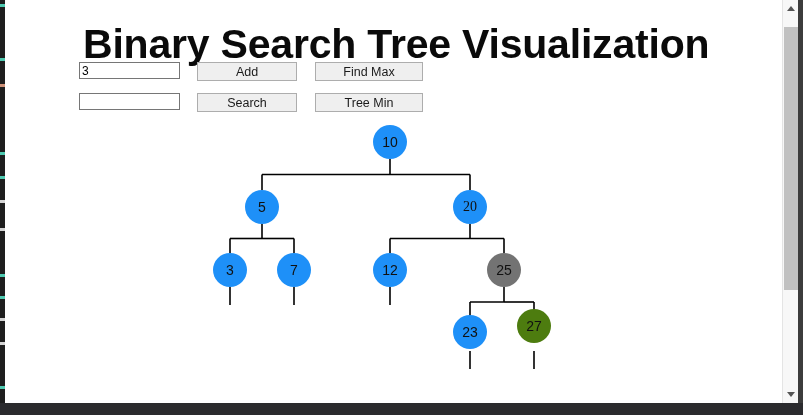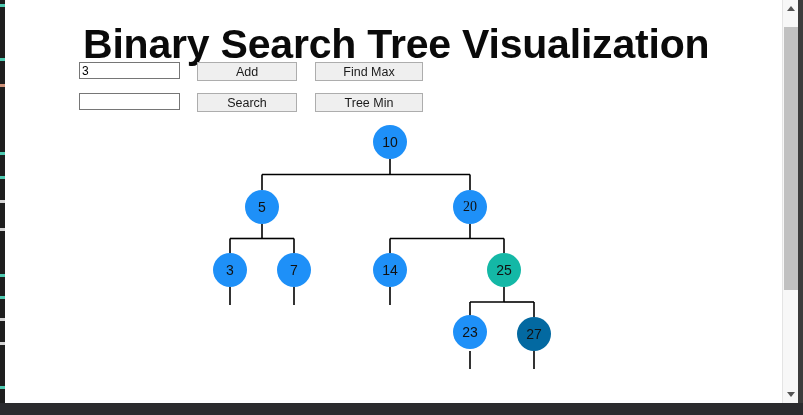--- a/index.html
+++ b/index.html
@@ -167,29 +167,29 @@
         <div class="node" style="left: 448px; top: 190px; background: rgb(30, 144, 248); color: rgb(17, 17, 17); font-family: Liberation Serif, serif;">
           <span>20</span>
         </div>
         <div class="node" style="left: 208px; top: 253px; background: rgb(30, 144, 248); color: rgb(17, 17, 17);">
           <span>3</span>
         </div>
         <div class="node" style="left: 272px; top: 253px; background: rgb(30, 144, 248); color: rgb(17, 17, 17);">
           <span>7</span>
         </div>
         <div class="node" style="left: 368px; top: 253px; background: rgb(30, 144, 248); color: rgb(17, 17, 17);">
-          <span>14</span>
-        </div>
-        <div class="node" style="left: 482px; top: 253px; background: #14b8a6; color: rgb(17, 17, 17);">
+          <span>12</span>
+        </div>
+        <div class="node" style="left: 482px; top: 253px; background: #737373; color: rgb(17, 17, 17);">
           <span>25</span>
         </div>
         <div class="node" style="left: 448px; top: 315px; background: rgb(30, 144, 248); color: rgb(17, 17, 17);">
           <span>23</span>
         </div>
-        <div class="node" style="left: 512px; top: 317px; background: #0369a1; color: rgb(17, 17, 17);">
+        <div class="node" style="left: 512px; top: 309px; background: #4d7c0f; color: rgb(17, 17, 17);">
           <span>27</span>
         </div>
       </div>
 
   </div>
 
   <div class="scrollbar">
     <div class="sb-btn up">
       <div class="sb-arrow up"></div>
     </div>

